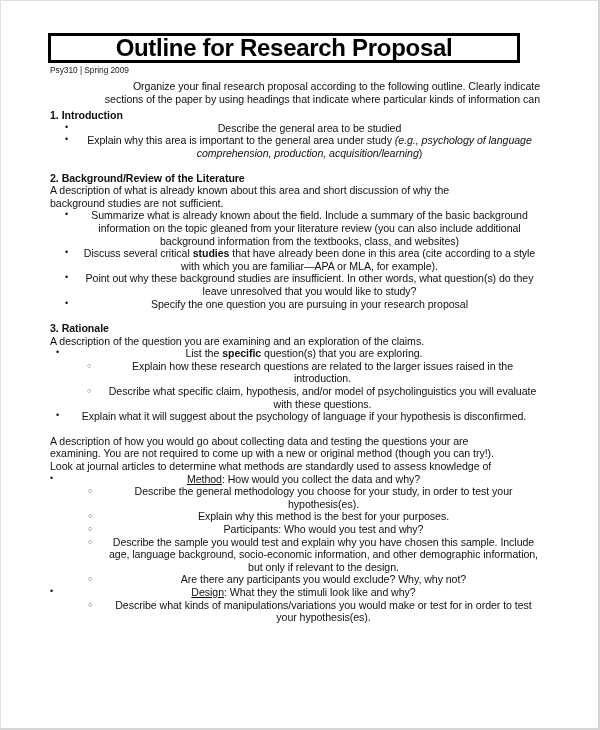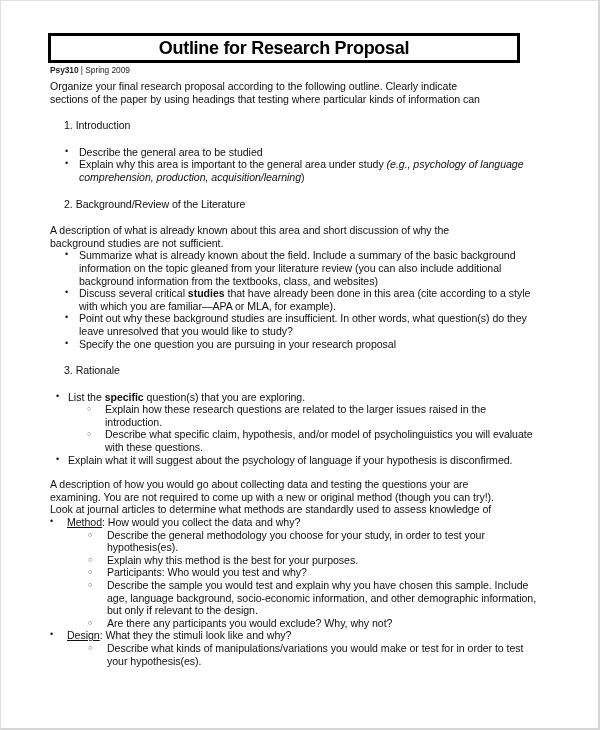--- a/index.html
+++ b/index.html
@@ -14,33 +14,33 @@
     position: absolute; left: 45px; top: 0; width: 500px;
     font-family: "Liberation Sans", sans-serif; color: #111;
     font-size: 10.6px; line-height: 12.6px; letter-spacing: -0.05px;
   }
   .title-box {
     position: absolute; left: 2px; top: 32px; width: 466px; height: 24px;
     border: 3px solid #000; text-align: center;
   }
   .title-box span {
     font-family: "Liberation Sans", sans-serif; font-weight: bold;
-    font-size: 18px; line-height: 24px; letter-spacing: -0.3px; color: #000;
+    font-size: 24px; line-height: 24px; letter-spacing: -0.3px; color: #000;
   }
   .course {
     position: absolute; left: 4px; top: 64px; font-size: 8.4px; line-height: 10px; color: #222;
   }
-  .course b { font-weight: bold; }
+  .course b { font-weight: normal; }
   .body-wrap { position: absolute; left: 4px; top: 79px; width: 490px; }
   p { margin: 0; }
-  .intro { margin-bottom: 4px; }
-  .heading { font-weight: normal; margin: 14px; }
+  .intro { margin-bottom: 4px; text-align: right; }
+  .heading { font-weight: bold; margin: 0; }
   .section { margin-bottom: 12px; }
   ul { margin: 0; padding: 0; list-style: none; }
-  li { position: relative; }
+  li { position: relative; text-align: center; }
   .l1 { padding-left: 29px; }
   .l1::before { content: "\2022"; position: absolute; left: 15px; top: -1px; font-size: 9px; }
   .l1b { padding-left: 18px; }
   .l1b::before { content: "\2022"; position: absolute; left: 6px; top: -1px; font-size: 9px; }
   .l1c { padding-left: 17px; }
   .l1c::before { content: "\2022"; position: absolute; left: 0px; top: -1px; font-size: 9px; }
   .l2 { padding-left: 55px; }
   .l2::before { content: "\25CB"; position: absolute; left: 37px; top: 0px; font-size: 7px; color: #555; }
   .l2b { padding-left: 57px; }
   .l2b::before { content: "\25CB"; position: absolute; left: 38px; top: 0px; font-size: 7px; color: #333; }
@@ -59,21 +59,21 @@
     </div>
 
     <div class="course">
       <b>Psy310</b><span> | </span><span>Spring 2009</span>
     </div>
 
     <div class="body-wrap">
 
       <p class="intro">
         <span>Organize your final research proposal according to the following outline. Clearly indicate</span><br>
-        <span>sections of the paper by using headings that testing where particular kinds of information can</span><br>
+        <span>sections of the paper by using headings that indicate where particular kinds of information can</span><br>
       </p>
 
       <div class="section">
         <p class="heading">1. Introduction</p>
         <ul>
           <li class="l1"><span>Describe the general area to be studied</span></li>
           <li class="l1"><span>Explain why this area is important to the general area under study </span><i>(e.g., psychology of language comprehension, production, acquisition/learning</i><span>)</span></li>
         </ul>
       </div>
 
@@ -86,20 +86,21 @@
         <ul>
           <li class="l1"><span>Summarize what is already known about the field. Include a summary of the basic background information on the topic gleaned from your literature review (you can also include additional background information from the textbooks, class, and websites)</span></li>
           <li class="l1"><span>Discuss several critical </span><b>studies</b><span> that have already been done in this area (cite according to a style with which you are familiar—APA or MLA, for example).</span></li>
           <li class="l1"><span>Point out why these background studies are insufficient. In other words, what question(s) do they leave unresolved that you would like to study?</span></li>
           <li class="l1"><span>Specify the one question you are pursuing in your research proposal</span></li>
         </ul>
       </div>
 
       <div class="section">
         <p class="heading">3. Rationale</p>
+        <p>A description of the question you are examining and an exploration of the claims.</p>
         <ul>
           <li class="l1b"><span>List the </span><b>specific</b><span> question(s) that you are exploring.</span></li>
           <li class="l2"><span>Explain how these research questions are related to the larger issues raised in the introduction.</span></li>
           <li class="l2"><span>Describe what specific claim, hypothesis, and/or model of psycholinguistics you will evaluate with these questions.</span></li>
           <li class="l1b"><span>Explain what it will suggest about the psychology of language if your hypothesis is disconfirmed.</span></li>
         </ul>
       </div>
 
       <div class="section">
         <p>

